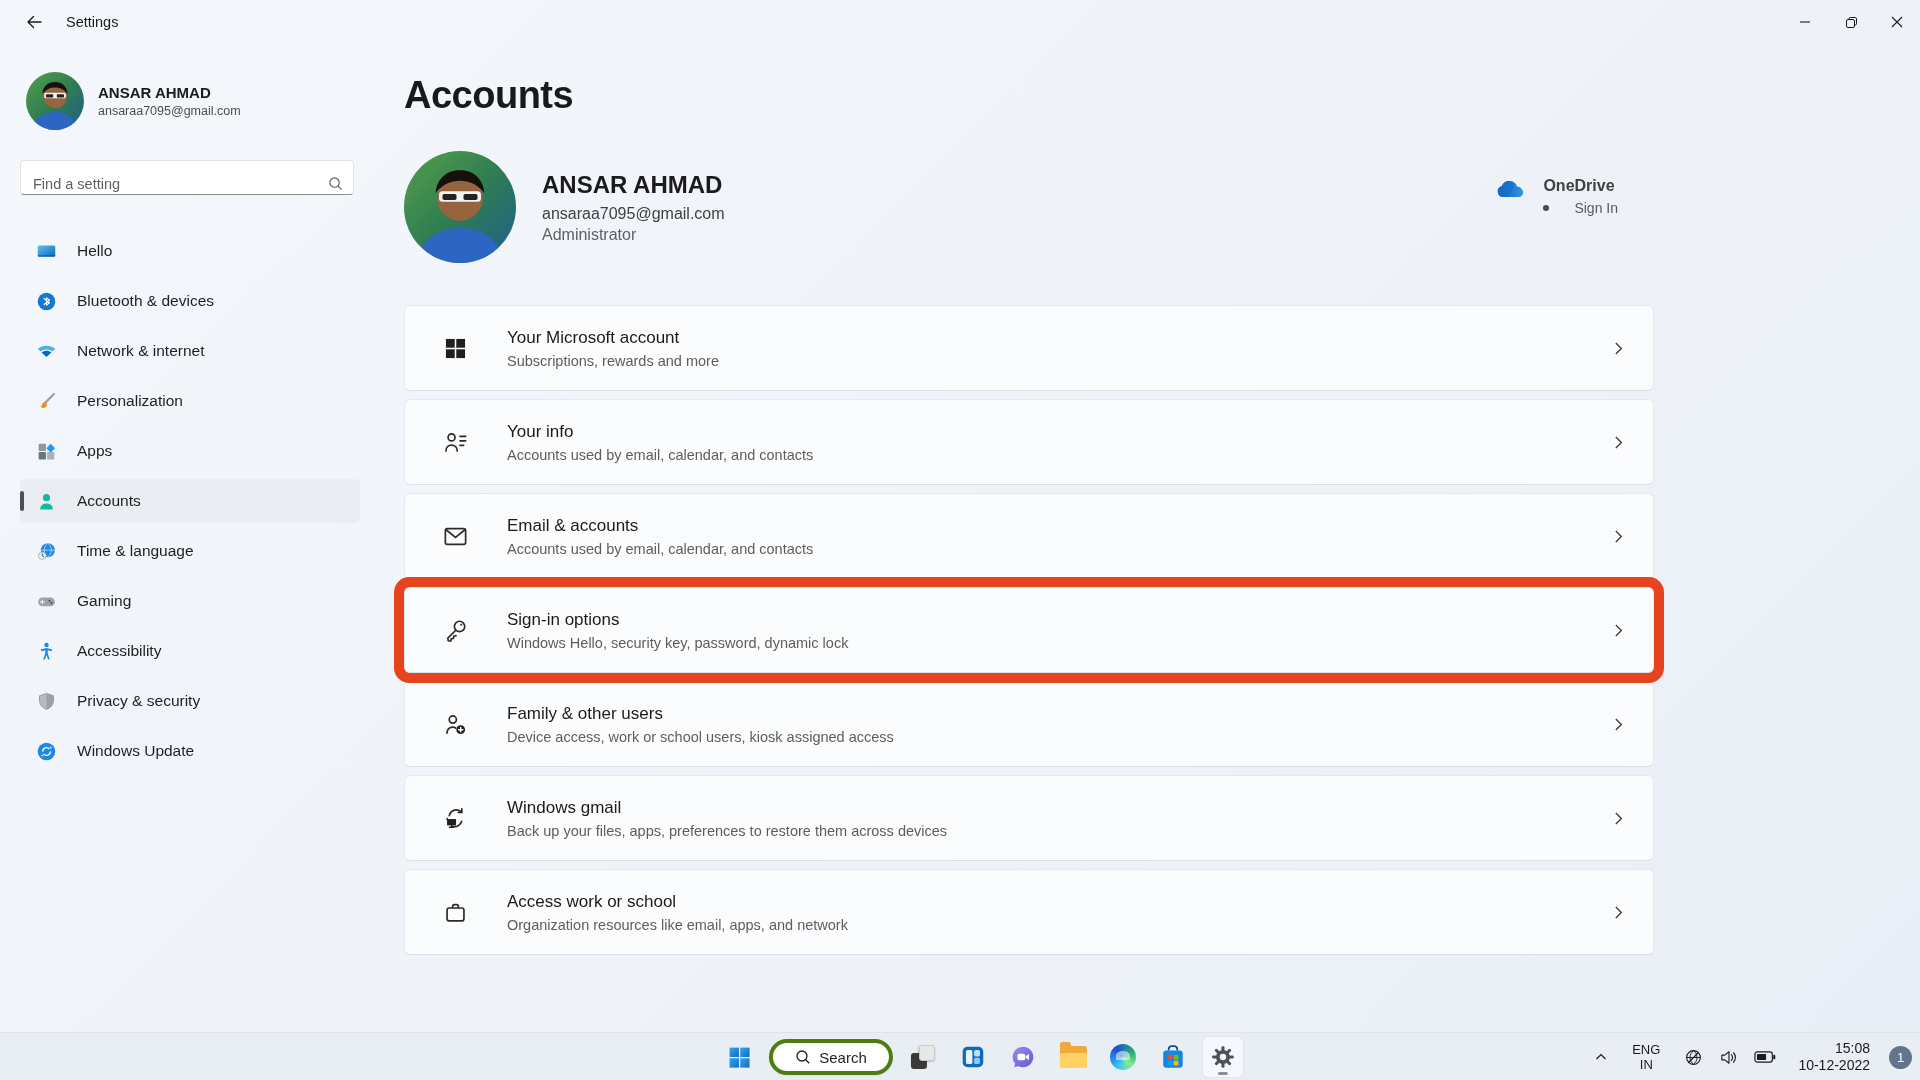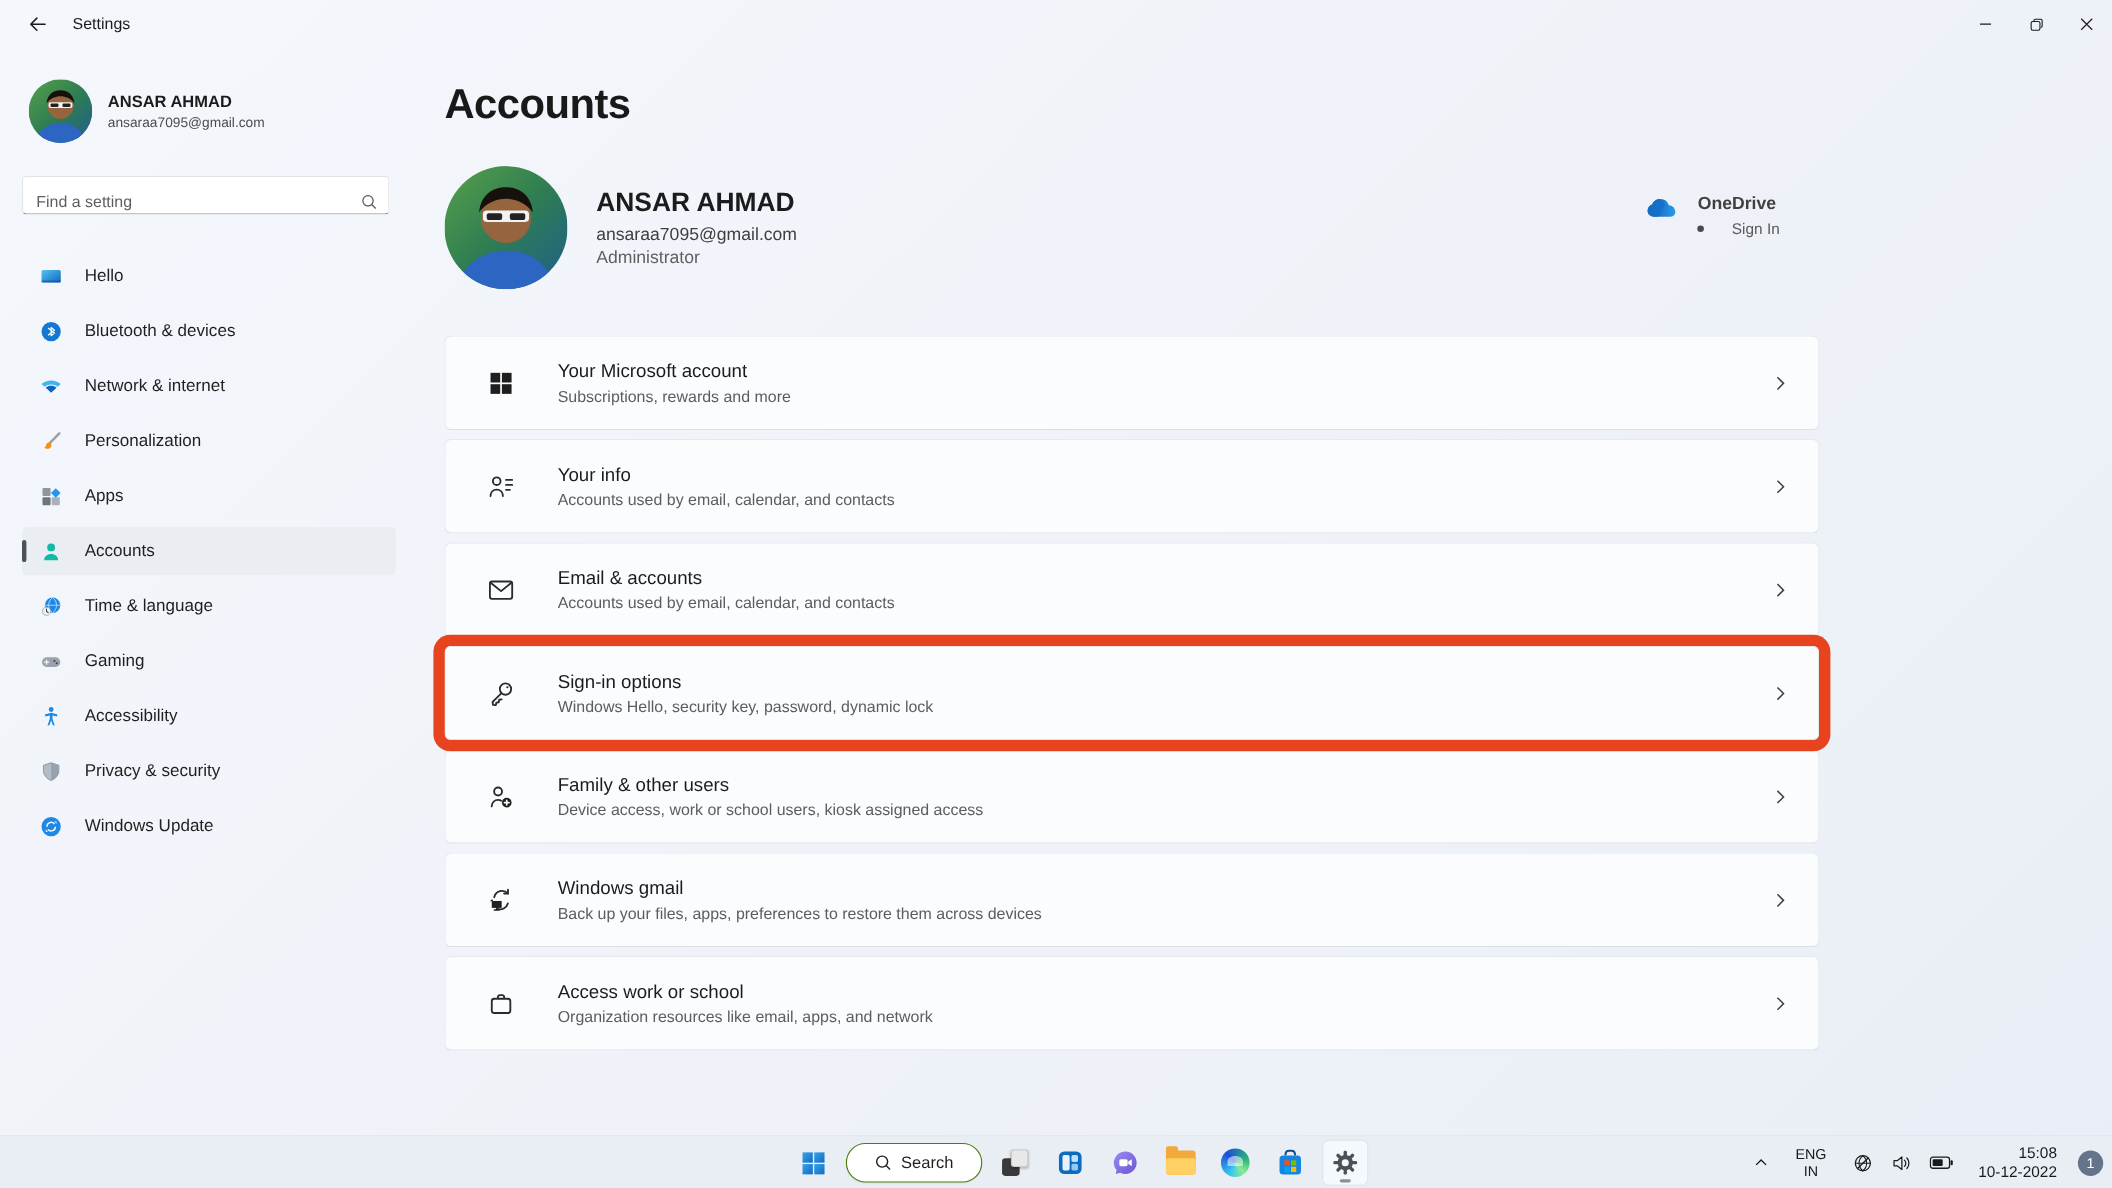--- a/index.html
+++ b/index.html
@@ -65,21 +65,21 @@
   
   .taskbar { position:absolute; left:0; right:0; bottom:0; height:48px; background:#e9eef5;
     border-top:1px solid rgba(0,0,0,0.04); }
   .tb-center { position:absolute; left:50%; top:0; transform:translateX(-46%); height:48px;
     display:flex; align-items:center; gap:10px; }
   .tb-btn { width:40px; height:40px; border-radius:5px; display:flex; align-items:center; justify-content:center;
     cursor:pointer; position:relative; }
   .tb-btn.active { background:#f5f8fc; box-shadow:0 0 0 1px rgba(0,0,0,0.04); }
   .tb-btn.active::after { content:""; position:absolute; bottom:2px; left:50%; transform:translateX(-50%);
     width:10px; height:3px; border-radius:2px; background:#8b9096; }
-  .search-pill { height:36px; width:124px; background:#ffffff; border:1px solid #4d7c0f; border-radius:18px;
+  .search-pill { height:36px; width:124px; background:#ffffff; border:4px solid #4d7c0f; border-radius:18px;
     display:flex; align-items:center; justify-content:center; gap:8px; cursor:pointer;
     box-shadow:0 1px 2px rgba(0,0,0,0.06); }
   .search-pill span { font-size:15px; color:#1f1f1f; }
   .tb-tray { position:absolute; right:8px; top:0; height:48px; display:flex; align-items:center; gap:6px; }
   .tray-btn { height:40px; border-radius:5px; display:flex; align-items:center; justify-content:center;
     cursor:pointer; padding:0 5px; }
   .lang { font-size:13px; line-height:15px; text-align:center; color:#1b1b1b; padding:0 8px; }
   .clock { text-align:right; font-size:14px; line-height:17px; color:#1b1b1b; padding:0 6px; }
   .notif-badge { width:23px; height:23px; border-radius:50%; background:#64748b; color:#fff; font-size:13px;
     display:flex; align-items:center; justify-content:center; cursor:pointer; margin-left:2px; }

